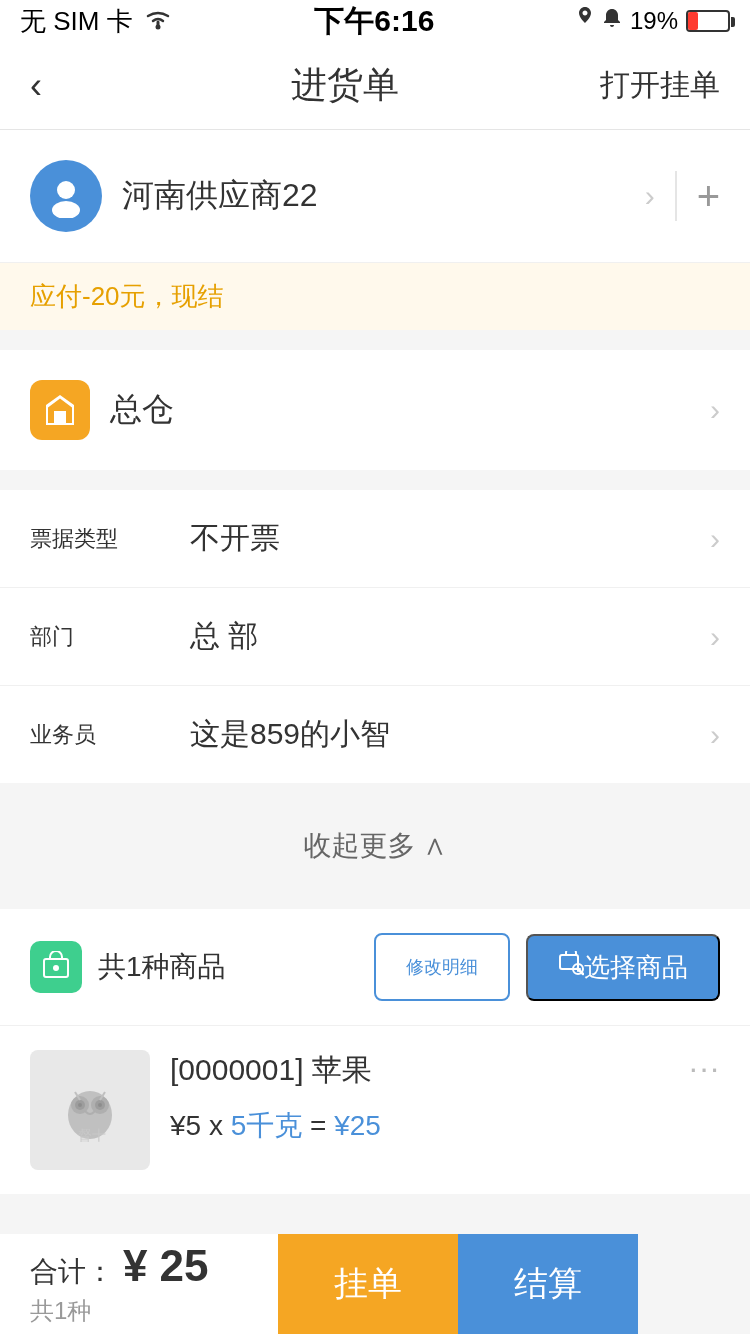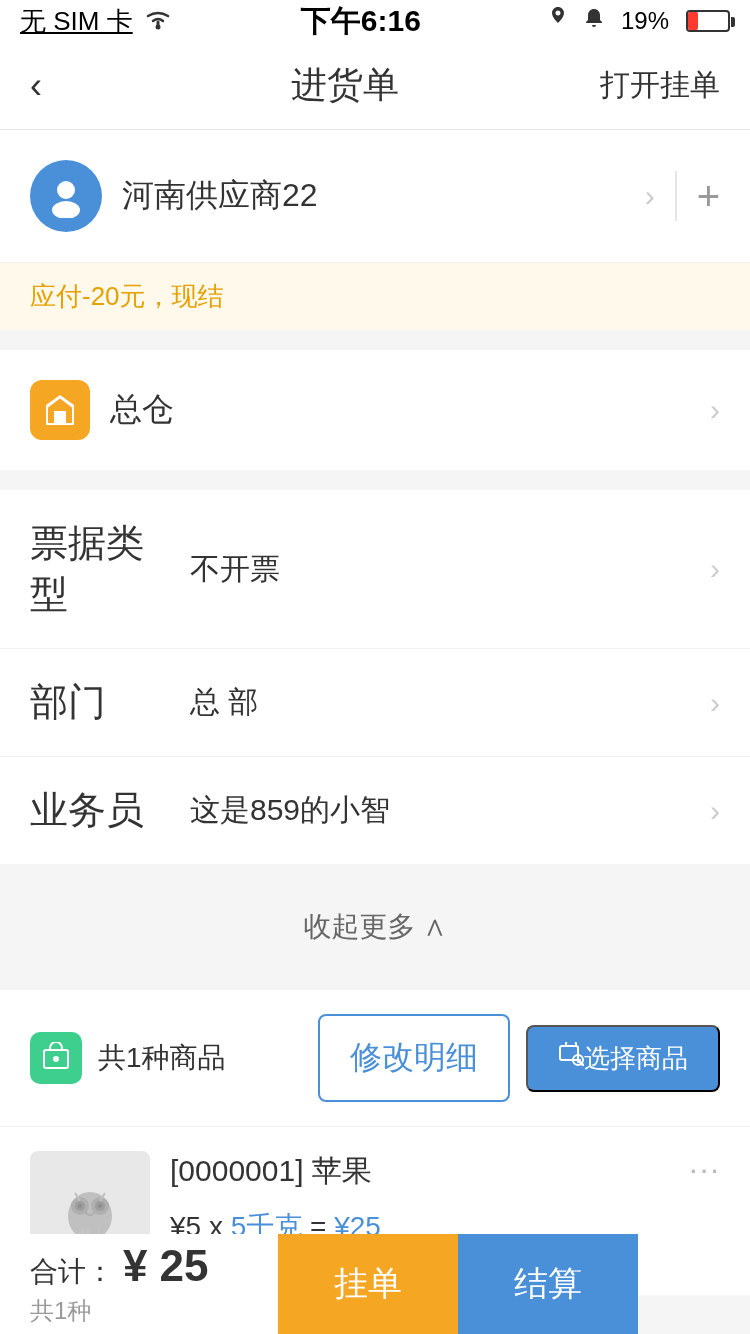--- a/index.html
+++ b/index.html
@@ -20,30 +20,29 @@
       display: flex;
       align-items: center;
       justify-content: space-between;
       padding: 0 20px;
       font-size: 26px;
     }
     .status-left {
       display: flex;
       align-items: center;
       gap: 10px;
-      text-decoration: underline;
     }
     .status-center {
       font-size: 30px;
       font-weight: 700;
     }
     .status-right {
       display: flex;
       align-items: center;
-      gap: 17px;
+      gap: 8px;
       font-size: 24px;
     }
     .battery-icon {
       width: 44px;
       height: 22px;
       border: 2px solid #333;
       border-radius: 4px;
       position: relative;
       display: inline-block;
     }
@@ -183,21 +182,21 @@
       display: flex;
       align-items: center;
       padding: 28px 30px;
       border-bottom: 1px solid #f0f0f0;
       min-height: 88px;
     }
     .form-row:last-child {
       border-bottom: none;
     }
     .form-label {
-      font-size: 38px;
+      font-size: 22px;
       color: #333;
       width: 140px;
       flex-shrink: 0;
     }
     .form-value {
       flex: 1;
       font-size: 30px;
       color: #333;
       padding-left: 20px;
     }
@@ -237,21 +236,21 @@
     }
     .product-count-text {
       flex: 1;
       font-size: 28px;
       color: #333;
     }
     .btn-modify {
       border: 2px solid #4a90d9;
       border-radius: 8px;
       padding: 20px 30px;
-      font-size: 32px;
+      font-size: 18px;
       color: #4a90d9;
       background: #fff;
       cursor: pointer;
       margin-right: 16px;
     }
     .btn-select {
       border-radius: 8px;
       padding: 14px 30px;
       font-size: 26px;
       color: #fff;

